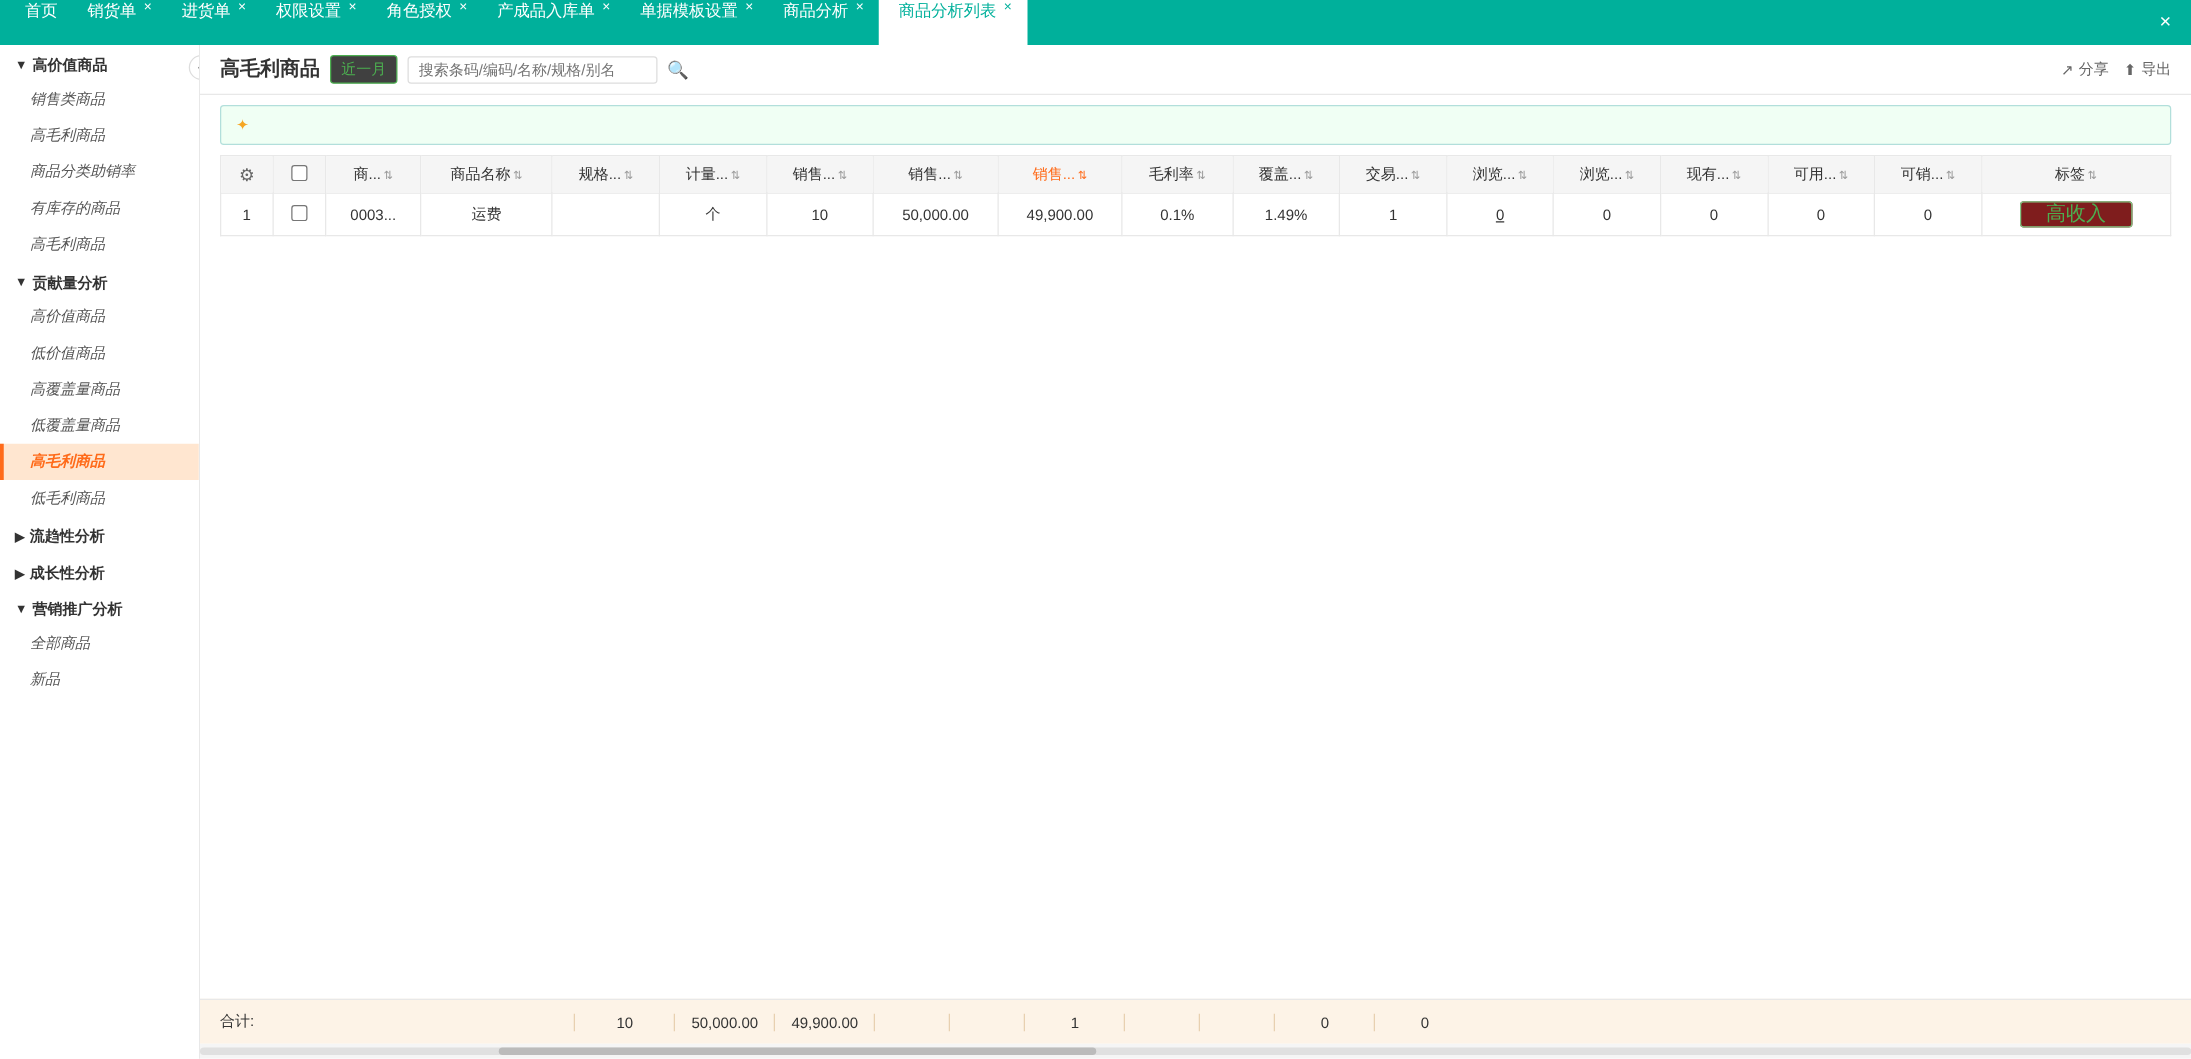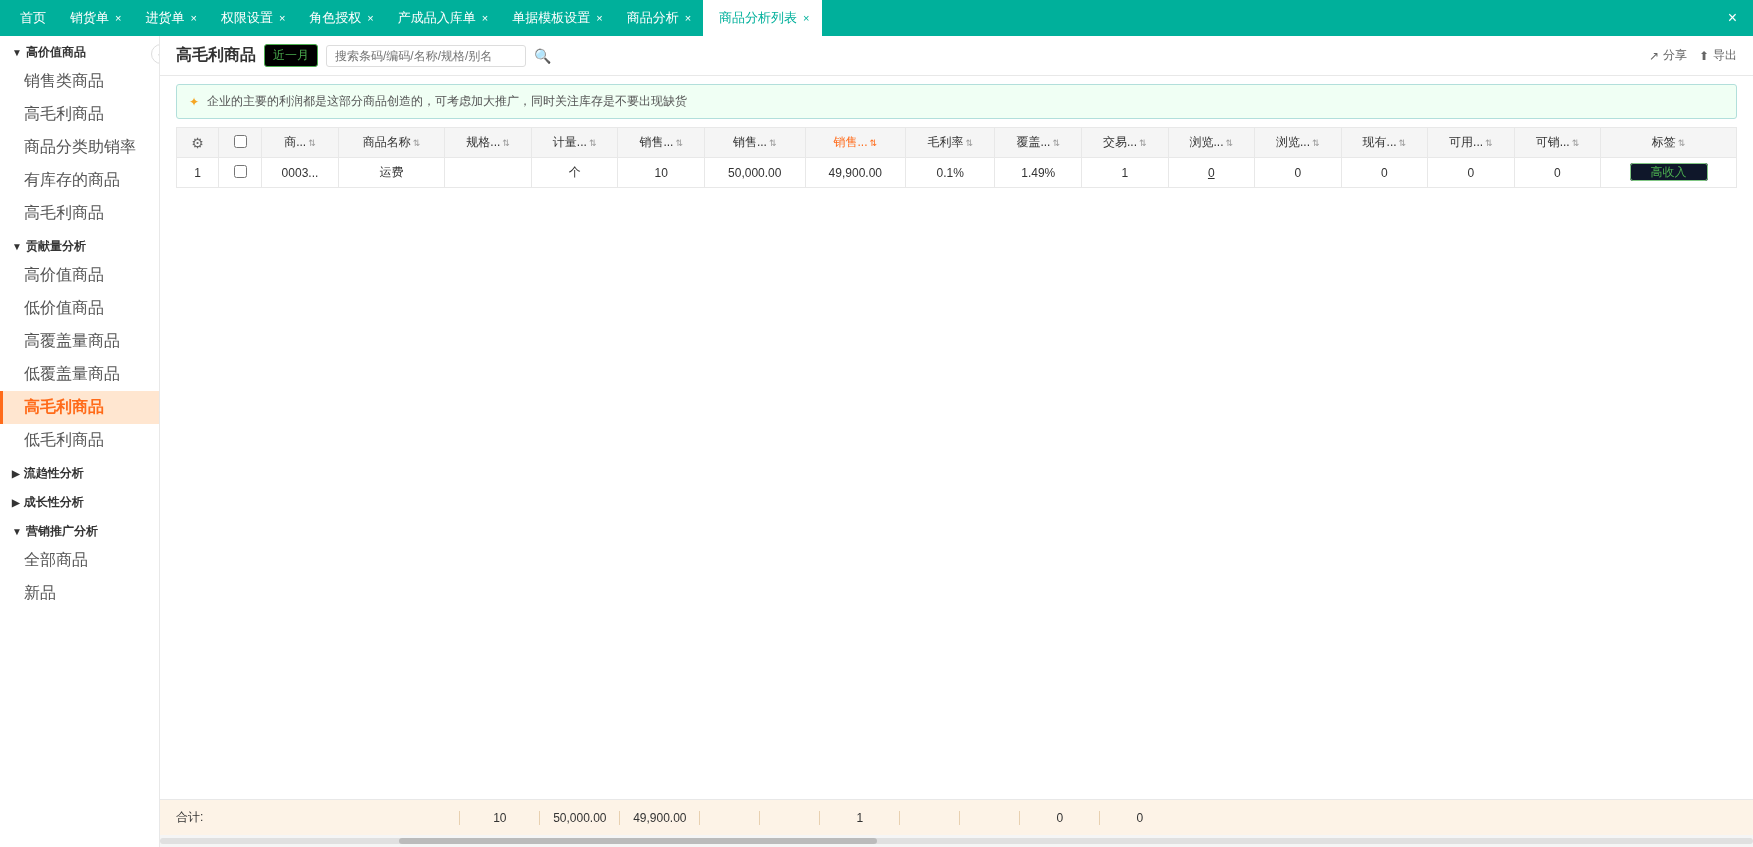--- a/index.html
+++ b/index.html
@@ -12,21 +12,21 @@
       background: #00b09b;
       height: 36px;
       padding: 0 8px;
       color: #fff;
       flex-shrink: 0;
     }
     .top-nav .nav-item {
       padding: 0 12px;
       height: 36px;
       display: flex;
-      align-items: center;
+      align-items: flex-start;
       cursor: pointer;
       font-size: 13px;
       white-space: nowrap;
       position: relative;
     }
     .top-nav .nav-item.active { background: #fff; color: #00b09b; padding-left: 16px; }
     .top-nav .nav-item .close-x {
       margin-left: 6px;
       font-size: 11px;
       color: inherit;
@@ -72,26 +72,27 @@
       align-items: center;
       padding: 8px 12px 4px 12px;
       font-size: 12px;
       color: #333;
       cursor: pointer;
       font-weight: bold;
     }
     .sidebar-group-label .arrow { margin-right: 4px; font-size: 10px; }
     .sidebar-item {
       padding: 6px 12px 6px 24px;
-      font-size: 16px;
+      font-size: 12px;
       color: #555;
       cursor: pointer;
       white-space: nowrap;
       overflow: hidden;
       text-overflow: ellipsis;
+      font-style: italic;
     }
     .sidebar-item.active { background: #ffe6d0; color: #ff6b1a; font-weight: bold; border-left: 3px solid #ff6b1a; padding-left: 21px; }
 
     
     .content-area {
       flex: 1;
       display: flex;
       flex-direction: column;
       background: #fff;
       overflow: hidden;
@@ -105,21 +106,21 @@
       border-bottom: 1px solid #e8e8e8;
       gap: 8px;
       flex-shrink: 0;
     }
     .content-title {
       font-size: 16px;
       font-weight: bold;
       color: #333;
     }
     .filter-btn {
-      background: #000000;
+      background: #404040;
       color: #4caf50;
       border: 1px solid #4caf50;
       border-radius: 3px;
       padding: 2px 8px;
       font-size: 12px;
       cursor: pointer;
     }
     .search-input {
       border: 1px solid #ddd;
       border-radius: 3px;
@@ -195,26 +196,26 @@
       justify-content: center;
       gap: 2px;
     }
     tbody tr td {
       border: 1px solid #e8e8e8;
       padding: 6px 8px;
       text-align: center;
       color: #333;
     }
     .tag-high-income {
-      background: #0f172a;
+      background: #7f1d1d;
       color: #4caf50;
       border: 1px solid #81c784;
       border-radius: 3px;
       padding: 1px 20px;
-      font-size: 12px;
+      font-size: 16px;
     }
     .underline-link { text-decoration: underline; color: #333; cursor: pointer; }
 
     
     .footer-total {
       display: flex;
       align-items: center;
       background: #fdf3e7;
       border-top: 1px solid #e8e8e8;
       padding: 6px 16px;
@@ -367,21 +368,20 @@
         </button>
         <button class="action-btn">
           <span>⬆</span>
           <span>导出</span>
         </button>
       </div>
     </div>
 
     <div class="info-banner">
       <span class="info-icon">✦</span>
-      <span>企业的主要的利润都是这部分商品创造的，可考虑加大推广，同时关注库存是不要出现缺货</span>
     </div>
 
     <div class="table-container">
       <table>
         <thead>
           <tr>
             <th>
               <span class="settings-col">⚙</span>
             </th>
             <th>

